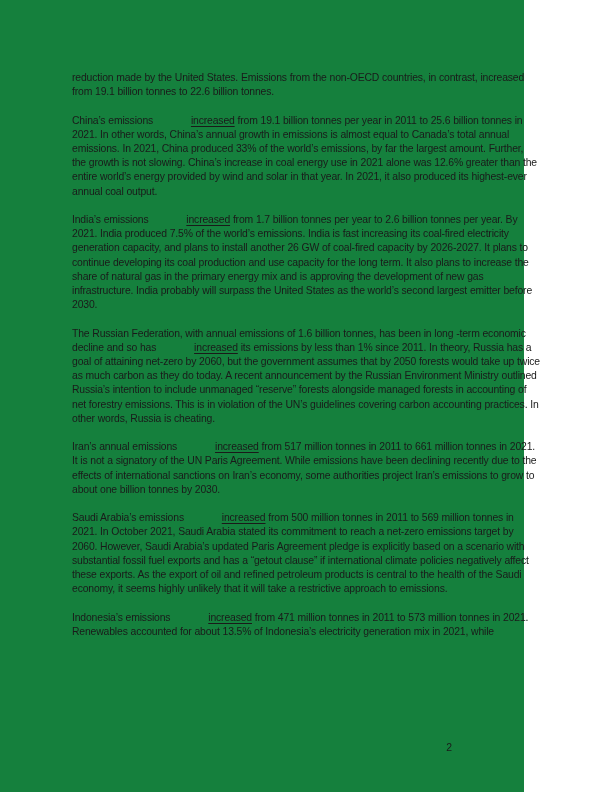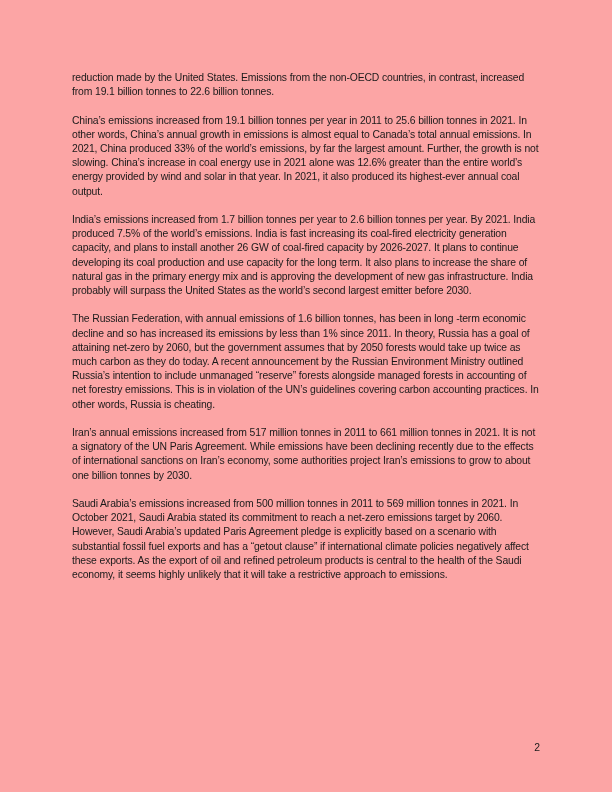--- a/index.html
+++ b/index.html
@@ -4,43 +4,43 @@
 <style>
   * { margin: 0; padding: 0; box-sizing: border-box; }
   html, body {
     width: 612px;
     height: 792px;
     background: #ffffff;
     overflow: hidden;
   }
   .page {
     position: relative;
-    width: 612px;
+    width: 524px;
     height: 792px;
-    background: #fca5a5;
+    background: #15803d;
     font-family: "Liberation Sans", "DejaVu Sans", sans-serif;
     color: #1a1a1a;
     padding-left: 31px;
   }
   .content {
     position: absolute;
     left: 72px;
     top: 71px;
     width: 468px;
   }
   .content p {
     font-size: 10.4px;
     line-height: 14.2px;
     letter-spacing: -0.15px;
     margin: 0 0 14.2px 0;
     text-align: left;
     word-spacing: 0.1px;
   }
   .content p:last-child { margin-bottom: 0; }
-  .u { text-underline-offset: 1.5px; }
+  .u { text-decoration: underline; text-underline-offset: 1.5px; margin-left: 35px; }
   .page-number {
     position: absolute;
     top: 741px;
     right: 72px;
     font-size: 10.4px;
     line-height: 14.2px;
     color: #1a1a1a;
   }
 </style>
 </head>
@@ -55,17 +55,18 @@
     <p><span>China’s emissions </span><span class="u">increased</span><span> from 19.1 billion tonnes per year in 2011 to 25.6 billion tonnes in 2021. In other words, China’s annual growth in emissions is almost equal to Canada’s total annual emissions. In 2021, China produced 33% of the world’s emissions, by far the largest amount. Further, the growth is not slowing. China’s increase in coal energy use in 2021 alone was 12.6% greater than the entire world’s energy provided by wind and solar in that year. In 2021, it also produced its highest-ever annual coal output.</span></p>
 
     <p><span>India’s emissions </span><span class="u">increased</span><span> from 1.7 billion tonnes per year to 2.6 billion tonnes per year. By 2021. India produced 7.5% of the world’s emissions. India is fast increasing its coal-fired electricity generation capacity, and plans to install another 26 GW of coal-fired capacity by 2026-2027. It plans to continue developing its coal production and use capacity for the long term. It also plans to increase the share of natural gas in the primary energy mix and is approving the development of new gas infrastructure. India probably will surpass the United States as the world’s second largest emitter before 2030.</span></p>
 
     <p><span>The Russian Federation, with annual emissions of 1.6 billion tonnes, has been in long -term economic decline and so has </span><span class="u">increased</span><span> its emissions by less than 1% since 2011. In theory, Russia has a goal of attaining net-zero by 2060, but the government assumes that by 2050 forests would take up twice as much carbon as they do today. A recent announcement by the Russian Environment Ministry outlined Russia’s intention to include unmanaged “reserve” forests alongside managed forests in accounting of net forestry emissions. This is in violation of the UN’s guidelines covering carbon accounting practices. In other words, Russia is cheating.</span></p>
 
     <p><span>Iran’s annual emissions </span><span class="u">increased</span><span> from 517 million tonnes in 2011 to 661 million tonnes in 2021. It is not a signatory of the UN Paris Agreement. While emissions have been declining recently due to the effects of international sanctions on Iran’s economy, some authorities project Iran’s emissions to grow to about one billion tonnes by 2030.</span></p>
 
     <p><span>Saudi Arabia’s emissions </span><span class="u">increased</span><span> from 500 million tonnes in 2011 to 569 million tonnes in 2021. In October 2021, Saudi Arabia stated its commitment to reach a net-zero emissions target by 2060. However, Saudi Arabia’s updated Paris Agreement pledge is explicitly based on a scenario with substantial fossil fuel exports and has a “getout clause” if international climate policies negatively affect these exports. As the export of oil and refined petroleum products is central to the health of the Saudi economy, it seems highly unlikely that it will take a restrictive approach to emissions.</span></p>
 
+    <p><span>Indonesia’s emissions </span><span class="u">increased</span><span> from 471 million tonnes in 2011 to 573 million tonnes in 2021. Renewables accounted for about 13.5% of Indonesia’s electricity generation mix in 2021, while</span></p>
 
   </div>
 
   <div class="page-number">2</div>
 </div>
 
 </body></html>

